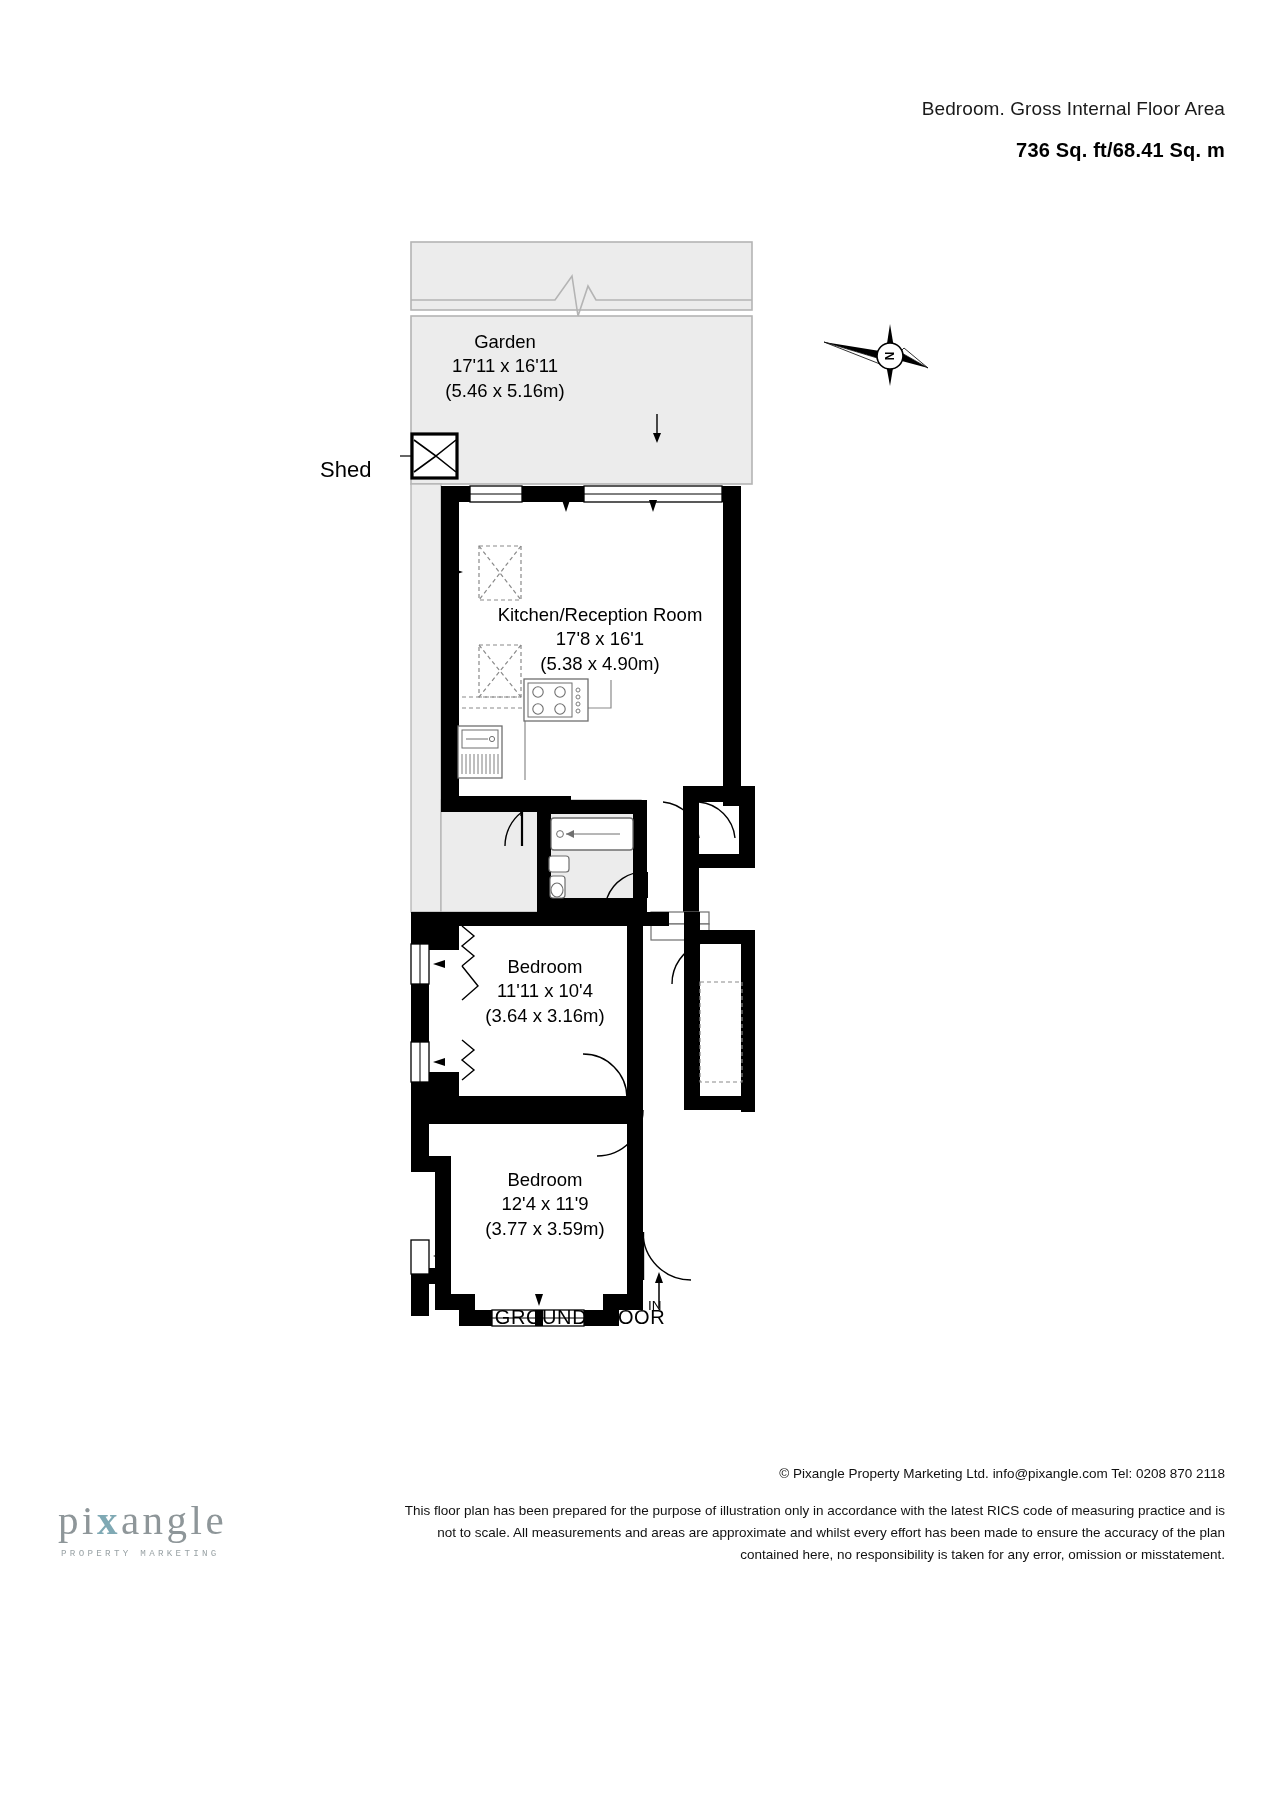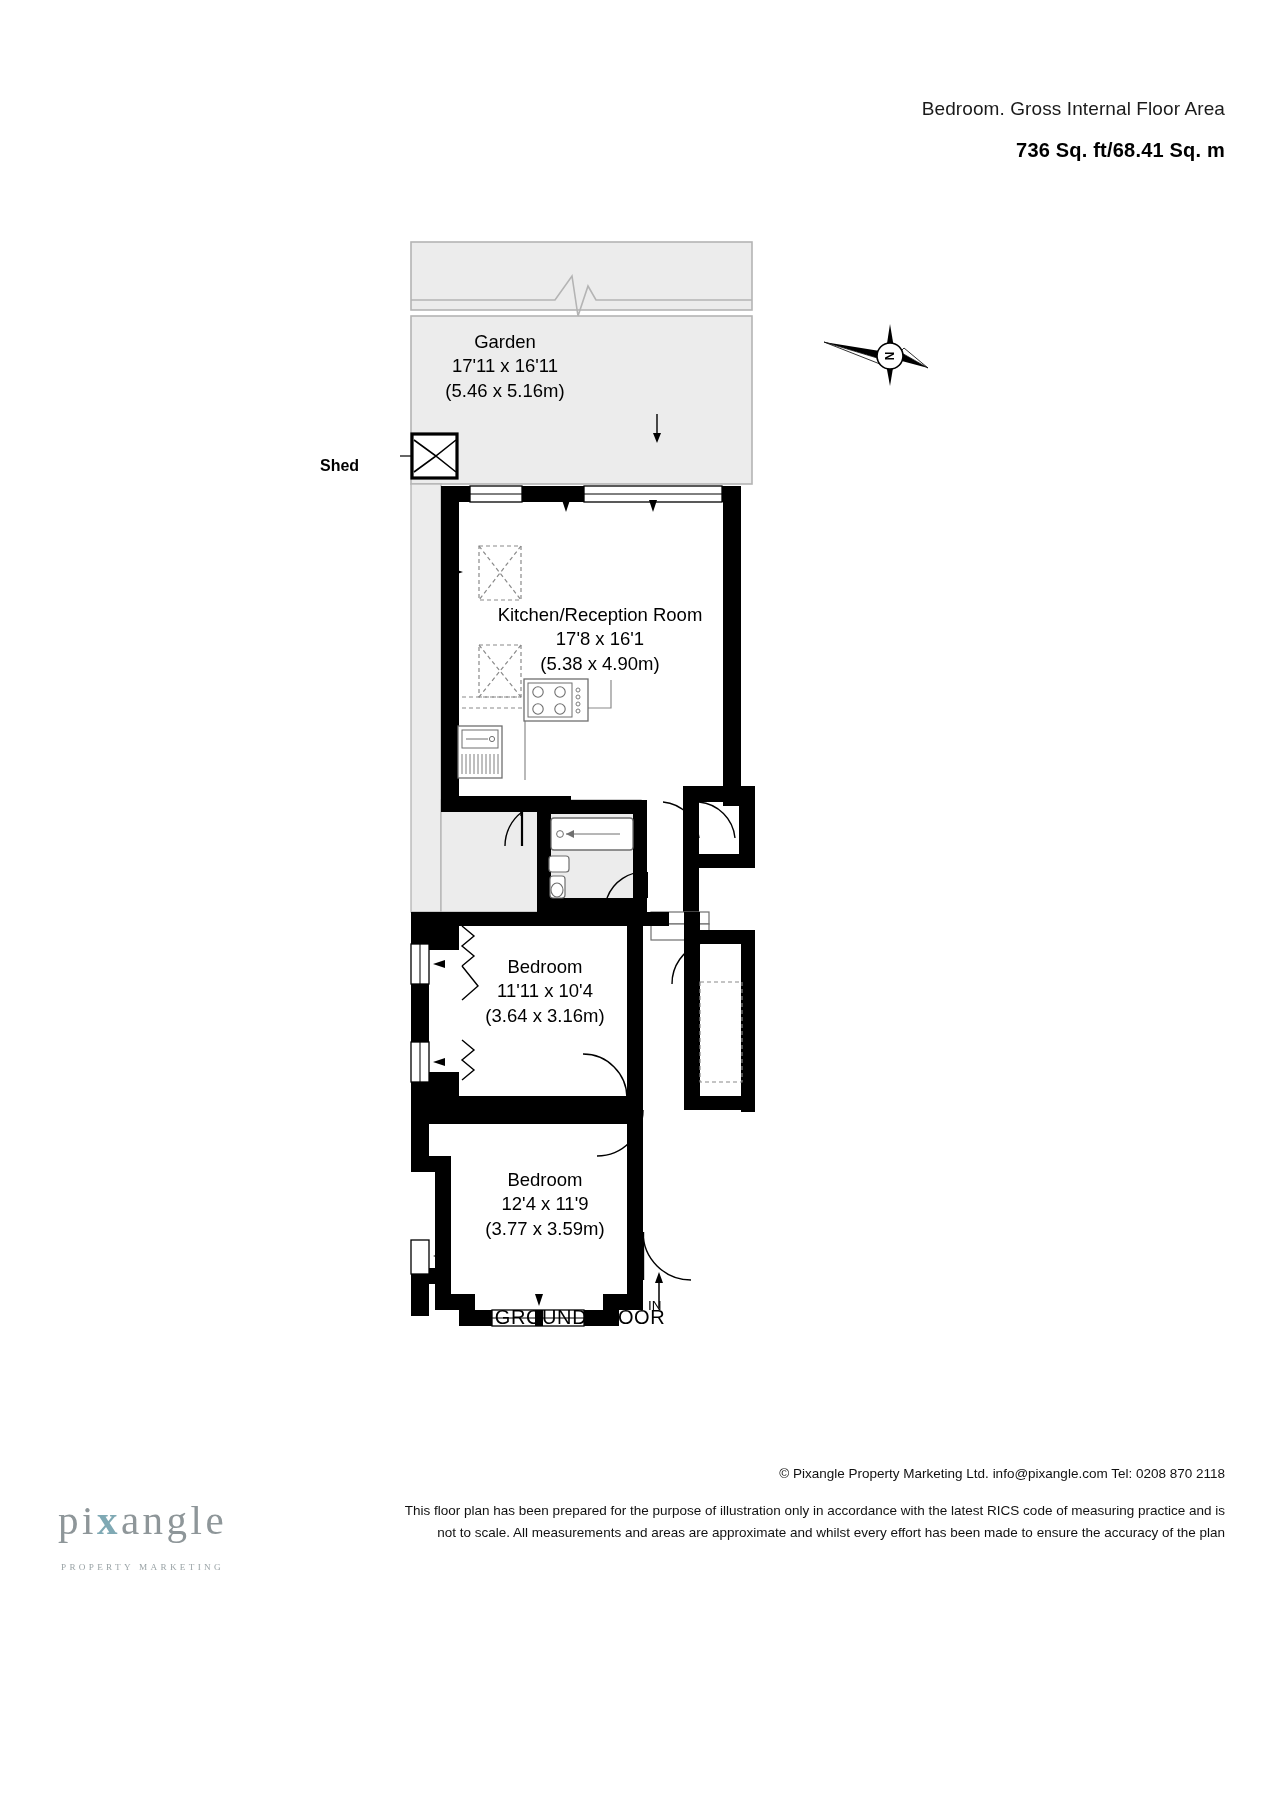--- a/index.html
+++ b/index.html
@@ -60,21 +60,21 @@
     text-align: center;
     font-family: "Liberation Sans", sans-serif;
     color: #000;
     line-height: 1.32;
     white-space: nowrap;
   }
   .lbl-name  { font-size: 18.5px; }
   .lbl-dim   { font-size: 18.5px; }
 
   #lbl-garden  { left: 360px; top: 330px; width: 290px; }
-  #lbl-shed    { left: 320px; top: 455px; width: 80px; font-size: 16px; text-align: left; font-weight: bold;}
+  #lbl-shed    { left: 320px; top: 455px; width: 80px; font-size: 22px; text-align: left;}
   #lbl-kitchen { left: 430px; top: 603px; width: 340px; }
   #lbl-bed1    { left: 420px; top: 955px; width: 250px; }
   #lbl-bed2    { left: 420px; top: 1168px; width: 250px; }
   #lbl-in      { left: 648px; top: 1297px; width: 40px; font-size: 13.5px; text-align: left;}
   #lbl-floor   { left: 420px; top: 1304px; width: 320px; font-size: 20px; letter-spacing: 0.6px;}
 
   
   #footer {
     position: absolute;
     left: 0; top: 1466px;
@@ -108,25 +108,25 @@
   #logo-word {
     font-family: "Liberation Serif", serif;
     font-size: 41px;
     letter-spacing: 3.5px;
     color: #8e9699;
     line-height: 1;
     font-weight: 400;
   }
   #logo-word .xg { color: #7fa9b4; font-weight: bold; }
   #logo-sub {
-    font-family: Liberation Serif, serif;
+    font-family: Liberation Mono, monospace;
     font-size: 9.2px;
     letter-spacing: 3.3px;
     color: #9aa3a6;
-    margin-top: 21px;
+    margin-top: 7px;
     padding-left: 3px;
   }
 </style>
 </head>
 <body>
 
 <div id="header">
   <div id="subtitle">Bedroom. Gross Internal Floor Area</div>
   <div id="area">736 Sq. ft/68.41 Sq. m</div>
 </div>
@@ -377,19 +377,20 @@
 </div>
 
 <div class="planlabel" id="lbl-in">IN</div>
 <div class="planlabel" id="lbl-floor">GROUND FLOOR</div>
 
 <div id="footer">
   <div id="copyright">© Pixangle Property Marketing Ltd. info@pixangle.com Tel: 0208 870 2118</div>
   <div id="disclaimer">
     <div>This floor plan has been prepared for the purpose of illustration only in accordance with the latest RICS code of measuring practice and is</div>
     <div>not to scale. All measurements and areas are approximate and whilst every effort has been made to ensure the accuracy of the plan</div>
+    <div>contained here, no responsibility is taken for any error, omission or misstatement.</div>
   </div>
 </div>
 
 <div id="logo">
   <div id="logo-word"><span>pi</span><span class="xg">x</span><span>angle</span></div>
   <div id="logo-sub">PROPERTY MARKETING</div>
 </div>
 
 </body></html>

